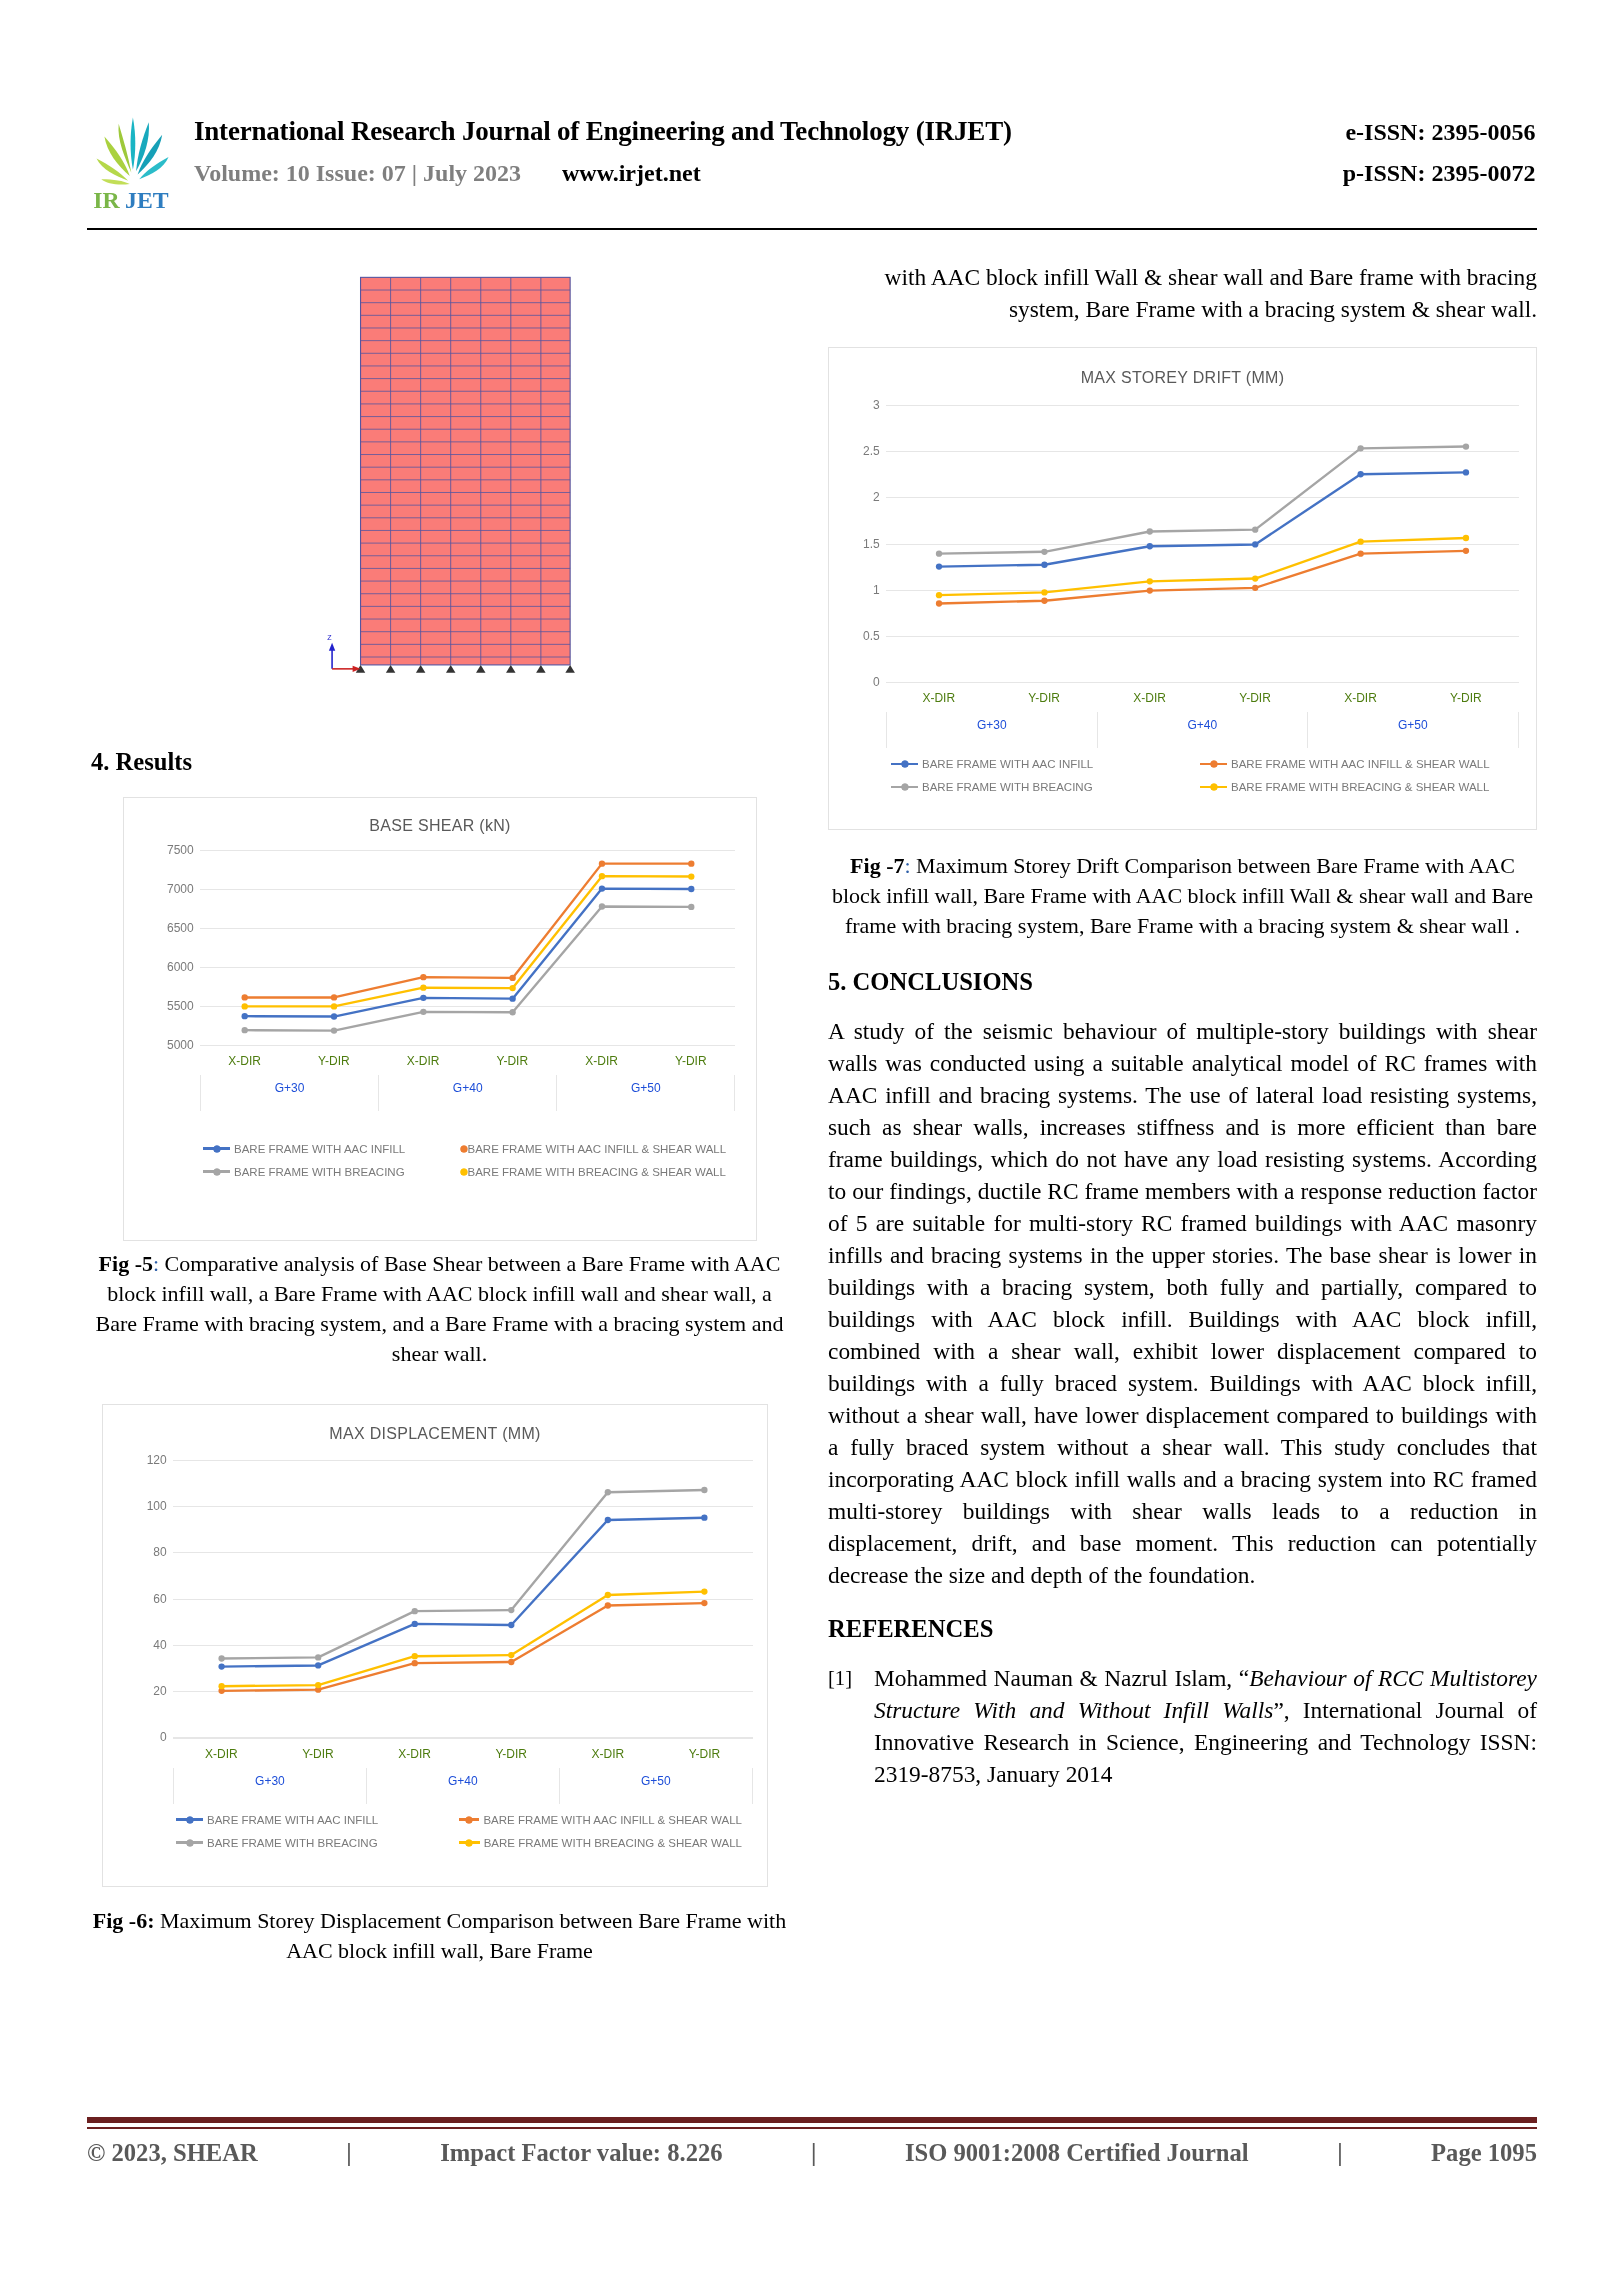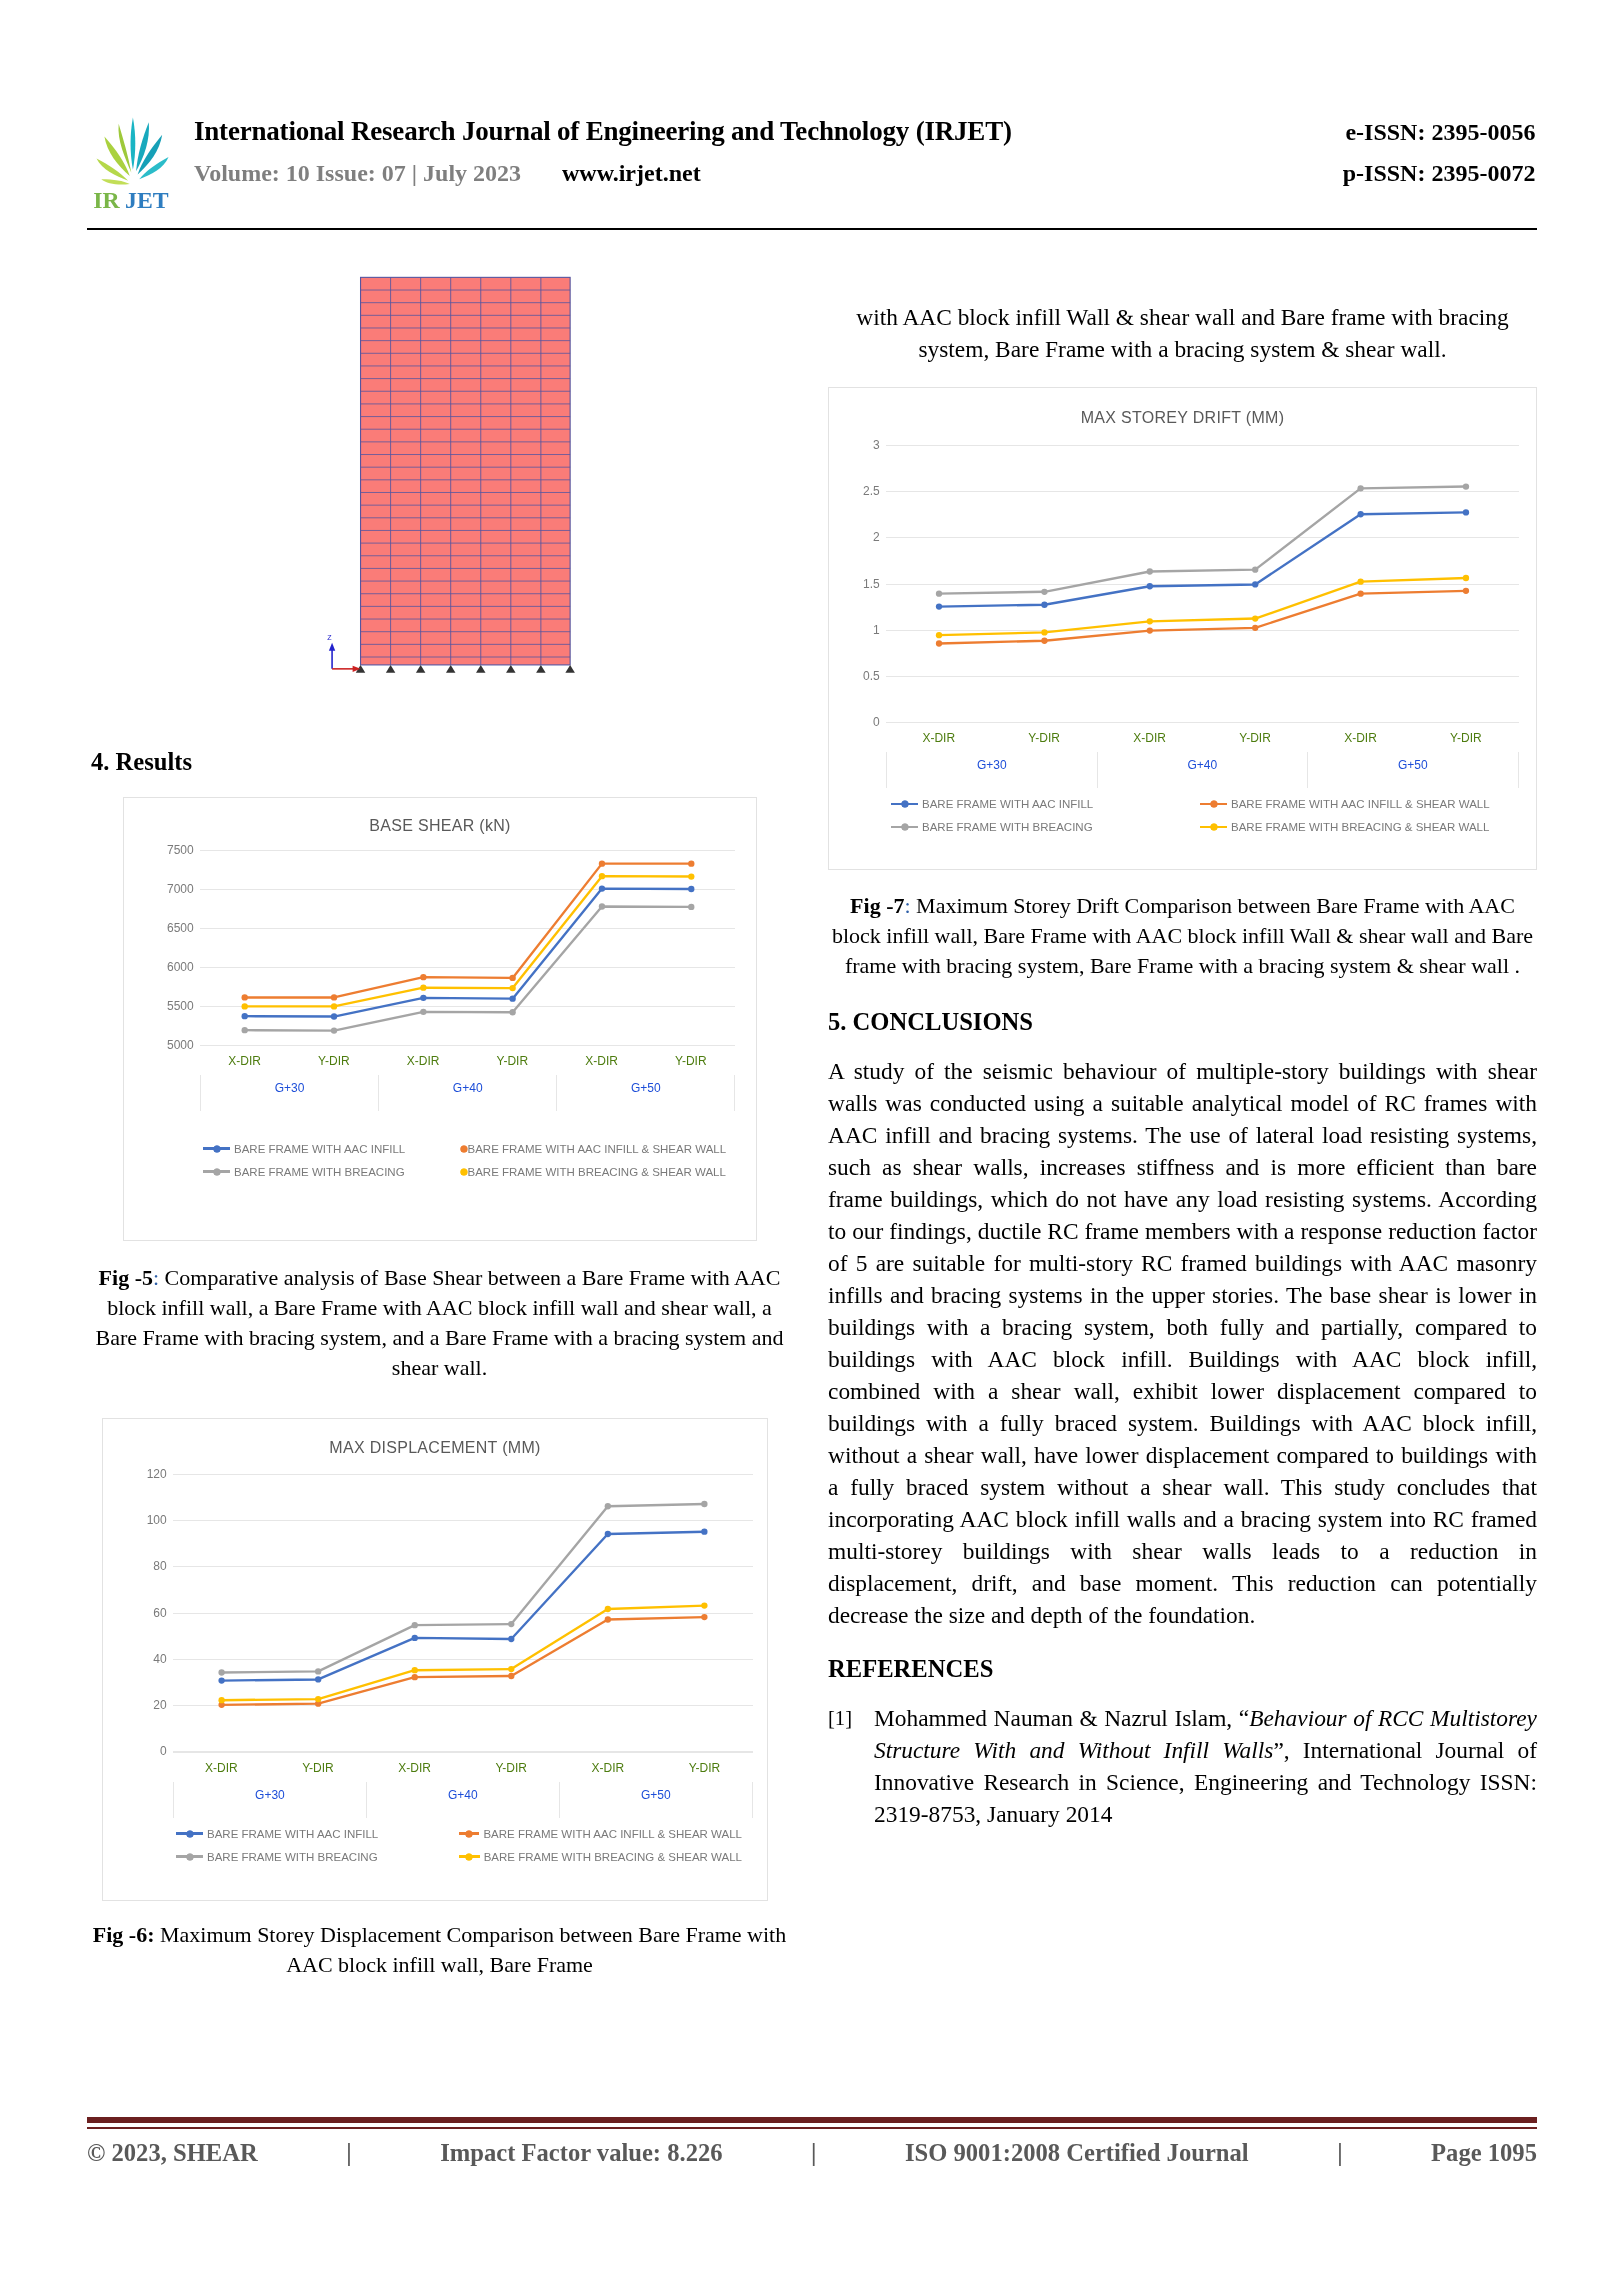--- a/index.html
+++ b/index.html
@@ -30,21 +30,21 @@
   .hdr-rule { position:absolute; left:87px; top:228px; width:1450px; height:2.4px; background:#000; }
 
   
   .col-left  { position:absolute; left:91px;  top:261px; width:697px; }
   .col-right { position:absolute; left:828px; top:261px; width:709px; }
 
   .body-txt {
     font-size:23.4px; line-height:32px; text-align:justify;
     font-family:"Liberation Serif", serif;
   }
-  .center { text-align:center;margin-top:40px; }
+  .center { text-align:right; }
   .caption {
     font-size:22px; line-height:30px; text-align:center;
     font-family:"Liberation Serif", serif;
   }
   .caption b { font-weight:bold; }
   .caption .colon { color:#2d5fa8; }
   .sec-head {
     font-size:24.6px; font-weight:bold; margin:0;
     font-family:"Liberation Serif", serif;
   }
@@ -296,21 +296,21 @@
           </div>
           <div class="leg-item" style="width: 50%; margin-bottom: 11px;">
             <span class="leg-line" style="background: rgb(255, 192, 0);">
               <span class="leg-dot" style="background: rgb(255, 192, 0);"></span>
             </span>
             <span>BARE FRAME WITH  BREACING &amp; SHEAR WALL</span>
           </div>
         </div>
     </div>
 
-    <div class="caption" style="margin-top:22px;">
+    <div class="caption" style="margin-top:8px;">
       <b>Fig -5</b><span class="colon">:</span><span>  Comparative analysis of Base Shear between a Bare Frame with AAC block infill wall, a Bare Frame with AAC block infill wall and shear wall, a Bare Frame with bracing system, and a Bare Frame with a bracing system and shear wall.</span>
     </div>
 
     <div class="chartbox" id="chart-max-disp" style="margin:35px 0 0 11px; width:666px; height:483px;">
       <div class="chart-title" style="margin-top:20.6px;">MAX DISPLACEMENT (MM)</div>
       <div class="plot" id="plot-max-disp" style="position:absolute; left:70px; top:55px; right:14.3px; height:277px;">
           <div class="gridline" style="top: 277px;"></div>
           <div class="ytick" style="top: 277px;">0</div>
           <div class="gridline" style="top: 231px;"></div>
           <div class="ytick" style="top: 231px;">20</div>

